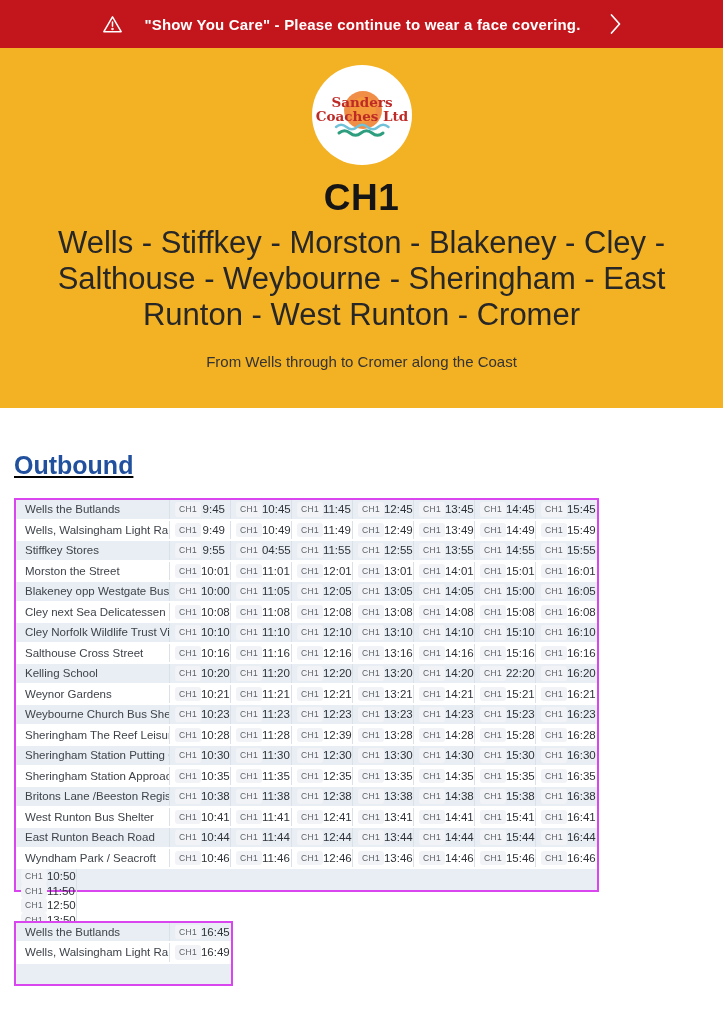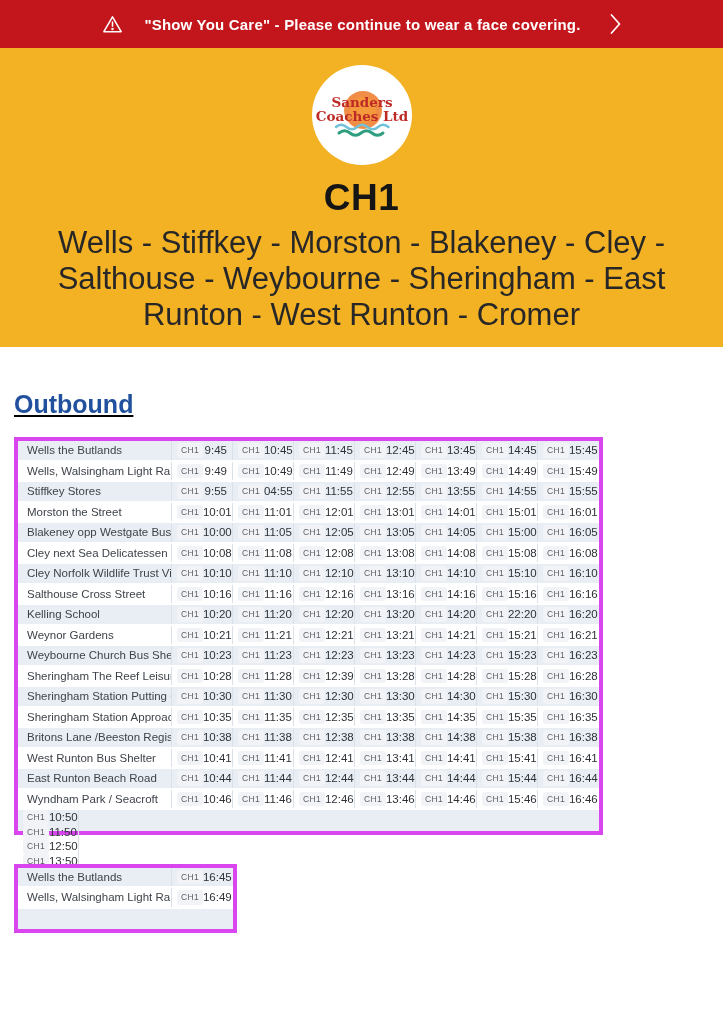--- a/index.html
+++ b/index.html
@@ -6,32 +6,32 @@
   html, body { background: #ffffff; }
   body { font-family: "Liberation Sans", sans-serif; }
   .page { width: 723px; height: 1024px; overflow: hidden; background: #fff; position: relative; }
 
   
   .banner { height: 48px; background: #C3161C; display: flex; align-items: center; justify-content: center; gap: 20px; cursor: pointer; }
   .banner-text { color: #fff; font-size: 15px; font-weight: 700; letter-spacing: .2px; }
   .banner-chevron { margin-left: 8px; display: flex; align-items: center; }
 
   
-  .hero { background: #F3B124; text-align: center; padding: 17px 40px 14px; }
+  .hero { background: #F3B124; text-align: center; padding: 17px 40px 38px; }
   .logo-circle { width: 100px; height: 100px; margin: 0 auto; display: block; }
   .route-code { font-size: 37px; font-weight: 800; color: #151515; margin-top: 12px; letter-spacing: .5px; }
   .route-name { font-size: 31px; color: #272727; line-height: 36px; max-width: 625px; margin: 6px auto 0; font-weight: 400; }
   .route-desc { font-size: 15px; color: #333; margin-top: 20px; }
 
   
   .content { padding: 0 14px; text-decoration: underline; }
   .outbound-title { color: #21519E; font-size: 25px; font-weight: 800; margin-top: 43px; }
   .day-title { color: #21519E; font-size: 17px; font-weight: 800; margin-top: 14px; }
 
-  .timetable { display: inline-block; border: 4px solid #d946ef; background: #fff; vertical-align: top; text-align: right; }
+  .timetable { display: inline-block; border: 2px solid #d946ef; background: #fff; vertical-align: top; text-align: right; }
   .tt-main { margin-top: 18px; }
   .tt-extra { margin-top: 29px; }
   .tt-row { display: flex; height: 20.5px; border-bottom: 2px solid #ffffff; background: #ffffff; }
   .tt-row:last-child { border-bottom: none; flex-direction: column; }
   .tt-row.alt { background: #E9EEF4; }
   .stop-cell { width: 154px; padding-left: 9px; padding-right: 4px; border-right: 1px solid #DBE1E8; display: flex; align-items: center; font-size: 11.5px; color: #3E434A; white-space: nowrap; overflow: hidden; }
   .time-cell { width: 61px; padding: 0 5px; border-right: 1px solid #DBE1E8; display: flex; align-items: center; justify-content: space-between; }
   .time-cell:last-child { border-right: none; }
   .badge { font-size: 8.5px; line-height: 1; color: #5A5F66; background: #F2F3F6; padding: 3px 4px; border-radius: 3px; letter-spacing: .3px; }
   .time { font-size: 11.5px; color: #2E3237; }
@@ -62,20 +62,21 @@
       <circle cx="50" cy="50" r="50" fill="#ffffff"></circle>
       <circle cx="51" cy="45" r="19" fill="#EE8133" opacity="0.9"></circle>
       <circle cx="51" cy="45" r="13" fill="#F49A3B" opacity="0.9"></circle>
       <path d="M24 62 q5 -4.5 10.5 0 t10.5 0 t10.5 0 t10.5 0 t10.5 0" stroke="#6FC2D8" stroke-width="2.4" fill="none" stroke-linecap="round"></path>
       <path d="M27 68 q5.5 -4.5 11 0 t11 0 t11 0 t11 0" stroke="#2E9E7E" stroke-width="3" fill="none" stroke-linecap="round"></path>
       <text x="50" y="42" text-anchor="middle" font-family="DejaVu Serif, serif" font-weight="bold" font-size="13.5" fill="#BE2B26">Sanders</text>
       <text x="50" y="56" text-anchor="middle" font-family="DejaVu Serif, serif" font-weight="bold" font-size="13.5" fill="#BE2B26">Coaches Ltd</text>
     </svg>
     <h1 class="route-code">CH1</h1>
     <div class="route-name">Wells - Stiffkey - Morston - Blakeney - Cley - Salthouse - Weybourne - Sheringham - East Runton - West Runton - Cromer</div>
+    <div class="route-desc">From Wells through to Cromer along the Coast</div>
   </div>
 
   <div class="content">
     <h2 class="outbound-title">Outbound</h2>
 
     <div class="timetable tt-main" id="weekday-table"><div class="tt-row alt">
           <div class="stop-cell">Wells the Butlands</div>
           <div class="time-cell">
             <span class="badge">CH1</span>
             <span class="time">9:45</span>

